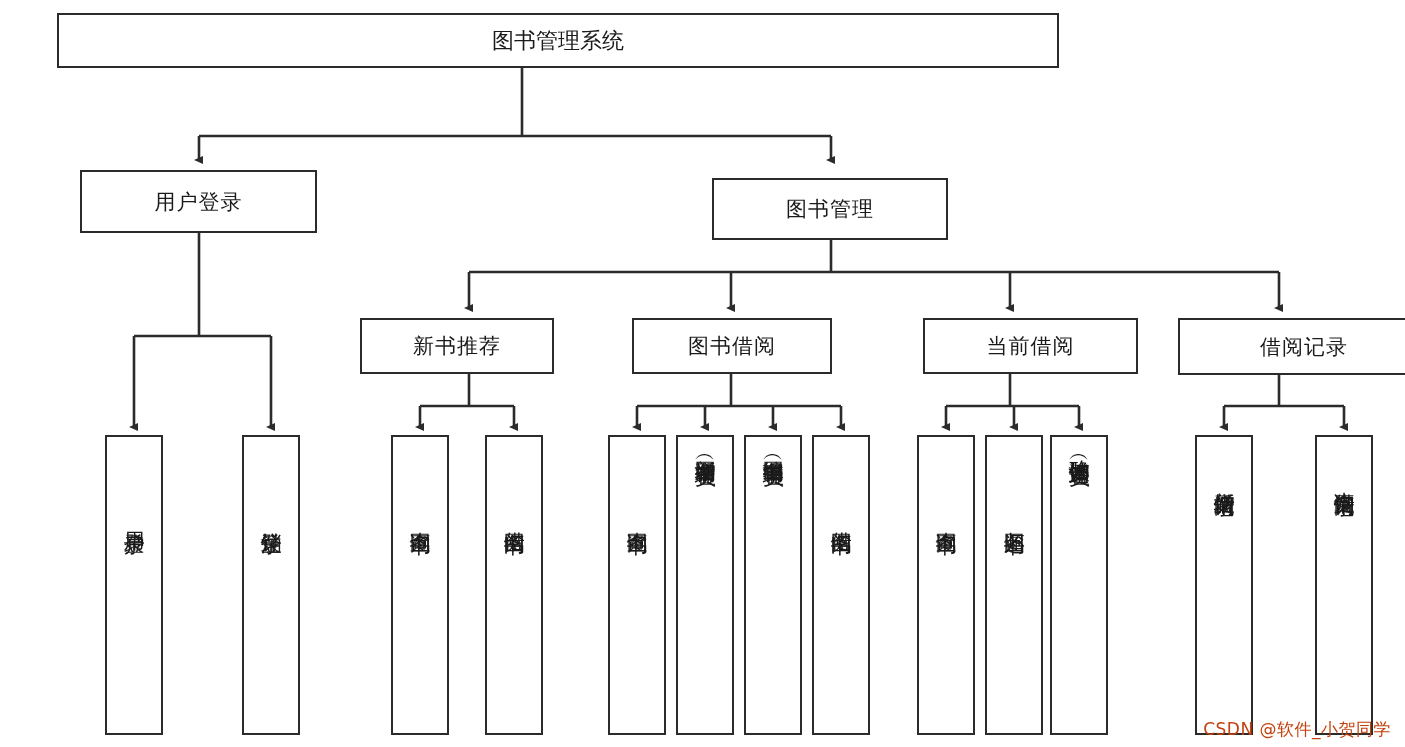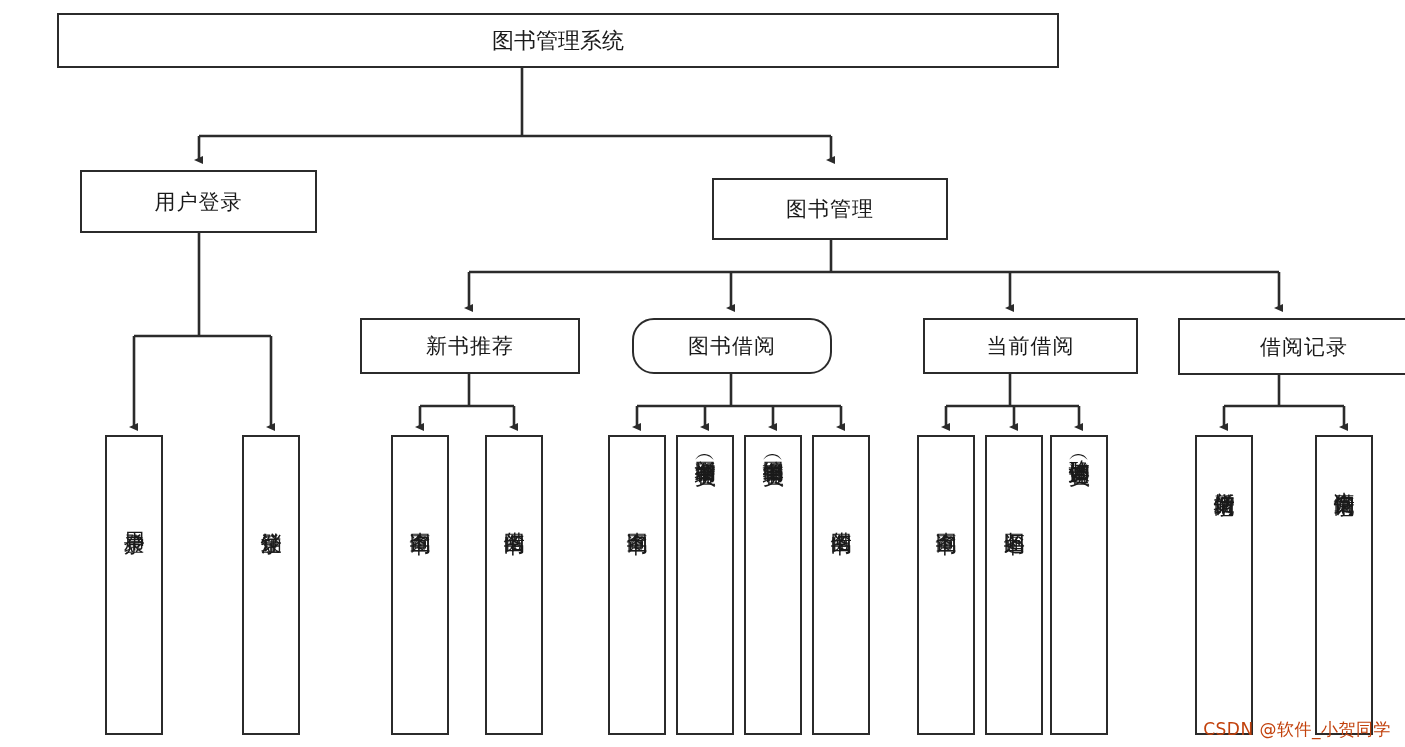--- a/index.html
+++ b/index.html
@@ -129,24 +129,24 @@
     <span>图书管理系统</span>
   </div>
 
   <div class="node h" style="left:80px; top:170px; width:237px; height:63px;">
     <span>用户登录</span>
   </div>
   <div class="node h" style="left:712px; top:170px; width:236px; height:62px;margin-top:8px;">
     <span>图书管理</span>
   </div>
 
-  <div class="node h" style="left:360px; top:318px; width:220px; height:56px;">
+  <div class="node h" style="left:360px; top:318px; width:194px; height:56px;">
     <span>新书推荐</span>
   </div>
-  <div class="node h" style="left:632px; top:318px; width:200px; height:56px;border-radius:22px;">
+  <div class="node h" style="left:632px; top:318px; width:200px; height:56px;">
     <span>图书借阅</span>
   </div>
   <div class="node h" style="left:903px; top:318px; width:215px; height:56px;margin-left:20px;">
     <span>当前借阅</span>
   </div>
   <div class="node h" style="left:1178px; top:318px; width:252px; height:57px;">
     <span>借阅记录</span>
   </div>
 
   <div class="node leaf leaf-mid" style="left:105px; top:435px; width:58px; height:300px; padding-top:78px;">

